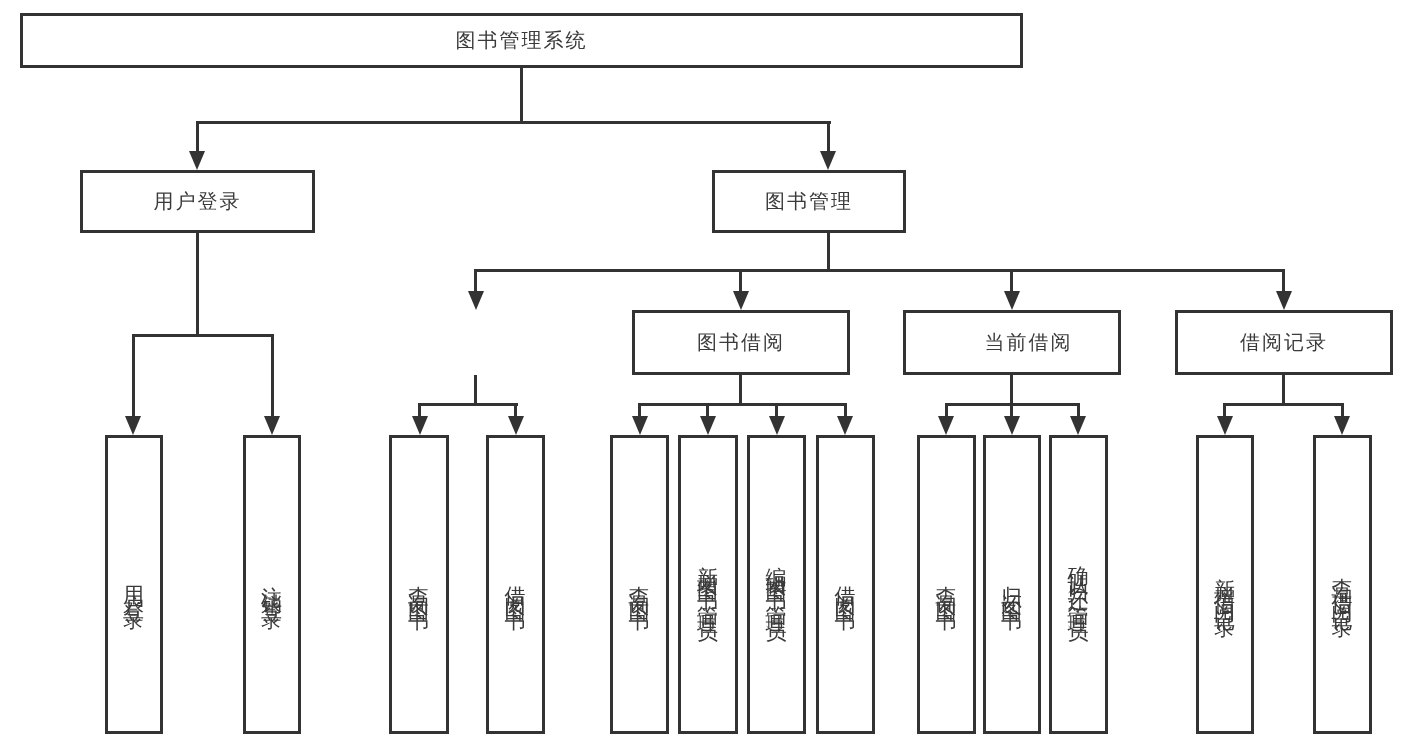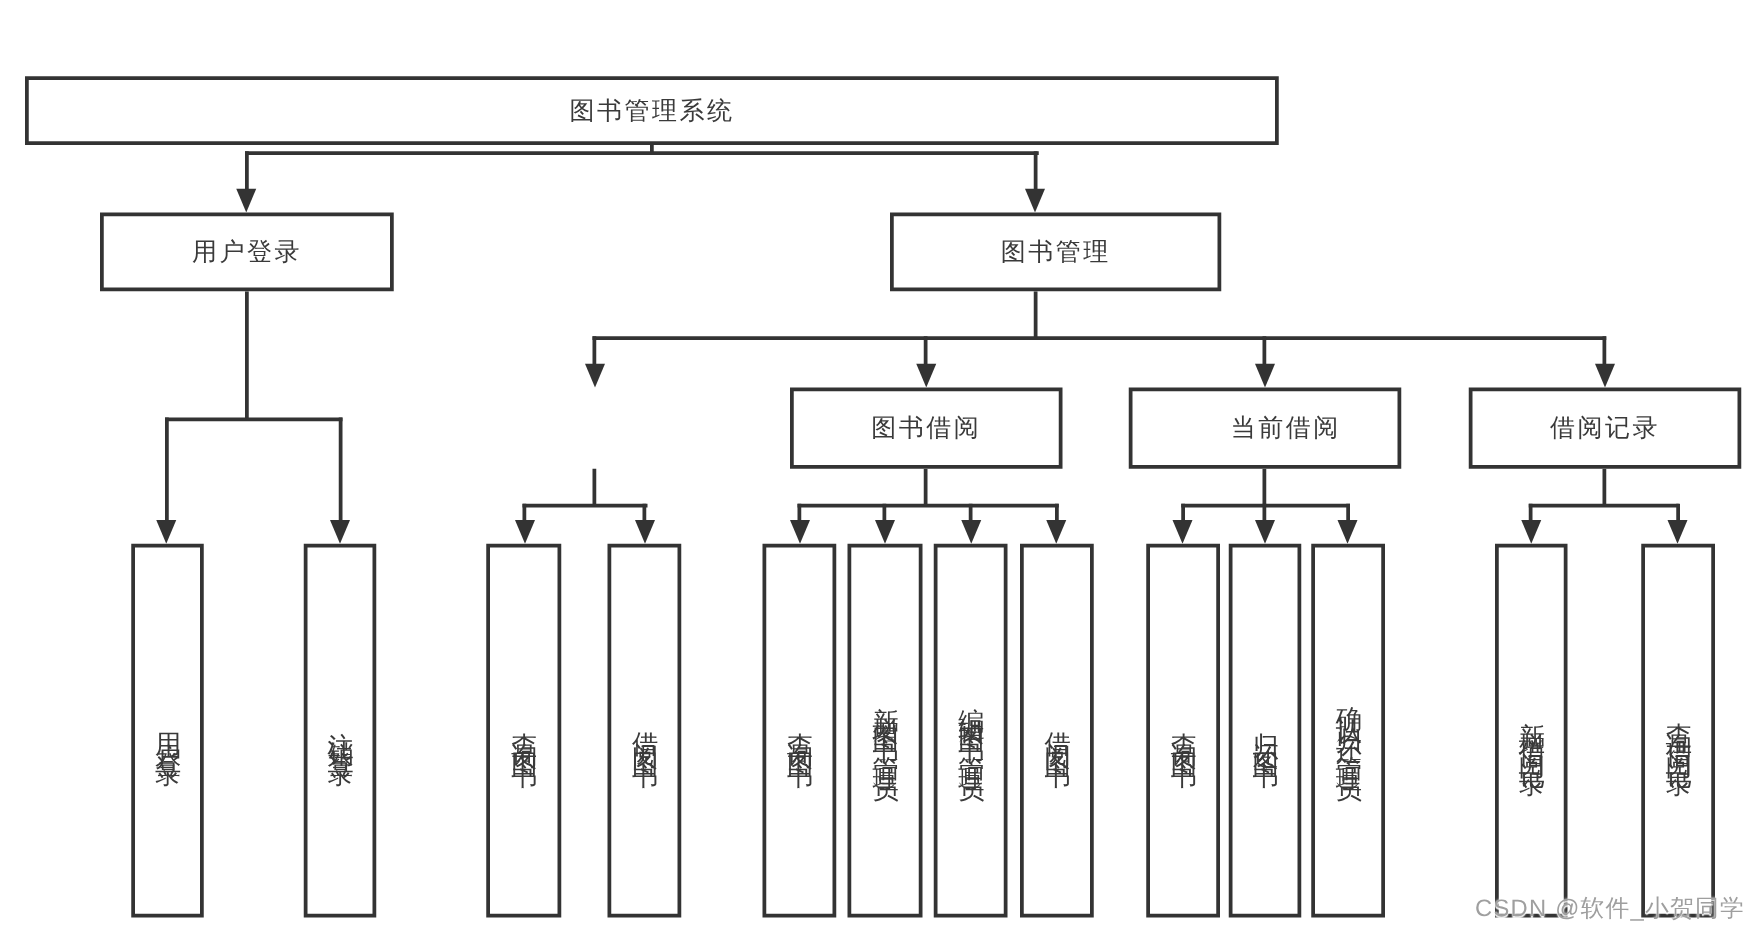--- a/index.html
+++ b/index.html
@@ -32,31 +32,31 @@
     position:absolute;left:1180px;top:714px;z-index:5;
     color:var(--wm,#9f9f9f);font-size:19px;letter-spacing:1px;white-space:nowrap;
     text-shadow:0 0 2px #ffffff,0 1px 1px #ffffff;
   }
 </style>
 </head>
 <body>
 
 <div class="canvas">
 
-  <div class="bx" style="left:20px;top:13px;width:1003px;height:55px;margin-top:48px;">图书管理系统</div>
+  <div class="bx" style="left:20px;top:13px;width:1003px;height:55px;">图书管理系统</div>
 
   <div class="ln" style="left:520px;top:67px;width:3px;height:56px;"></div>
   <div class="ln" style="left:196px;top:121px;width:635px;height:3px;"></div>
   <div class="ln" style="left:196px;top:121px;width:3px;height:32px;"></div>
   <div class="tri" style="left:189px;top:151px;"></div>
   <div class="ln" style="left:827px;top:121px;width:3px;height:32px;"></div>
   <div class="tri" style="left:820px;top:151px;"></div>
 
   <div class="bx" style="left:80px;top:170px;width:235px;height:63px;">用户登录</div>
-  <div class="bx" style="left:712px;top:170px;width:265px;height:63px;">图书管理</div>
+  <div class="bx" style="left:712px;top:170px;width:194px;height:63px;">图书管理</div>
 
   <div class="ln" style="left:196px;top:233px;width:3px;height:103px;"></div>
   <div class="ln" style="left:132px;top:334px;width:142px;height:3px;"></div>
   <div class="ln" style="left:132px;top:334px;width:3px;height:82px;"></div>
   <div class="tri" style="left:125px;top:416px;"></div>
   <div class="ln" style="left:271px;top:334px;width:3px;height:82px;"></div>
   <div class="tri" style="left:264px;top:416px;"></div>
 
   <div class="ln" style="left:827px;top:233px;width:3px;height:39px;"></div>
   <div class="ln" style="left:474px;top:269px;width:811px;height:3px;"></div>
@@ -118,15 +118,14 @@
   <div class="bxv" style="left:747px;top:435px;width:59px;height:299px;">编辑图书（管理员）</div>
   <div class="bxv" style="left:816px;top:435px;width:59px;height:299px;">借阅图书</div>
 
   <div class="bxv" style="left:917px;top:435px;width:59px;height:299px;">查询图书</div>
   <div class="bxv" style="left:983px;top:435px;width:58px;height:299px;">归还图书</div>
   <div class="bxv" style="left:1049px;top:435px;width:59px;height:299px;">确认归还（管理员）</div>
 
   <div class="bxv" style="left:1196px;top:435px;width:58px;height:299px;">新增借阅记录</div>
   <div class="bxv" style="left:1313px;top:435px;width:59px;height:299px;">查询借阅记录</div>
 
-  <div class="wm">CSDN @软件_小贺同学</div>
 
 </div>
 
 </body></html>

